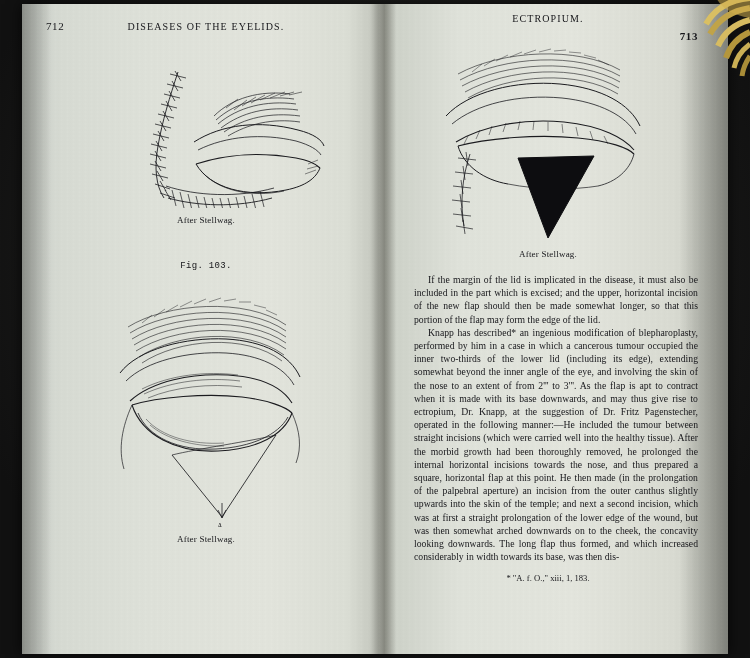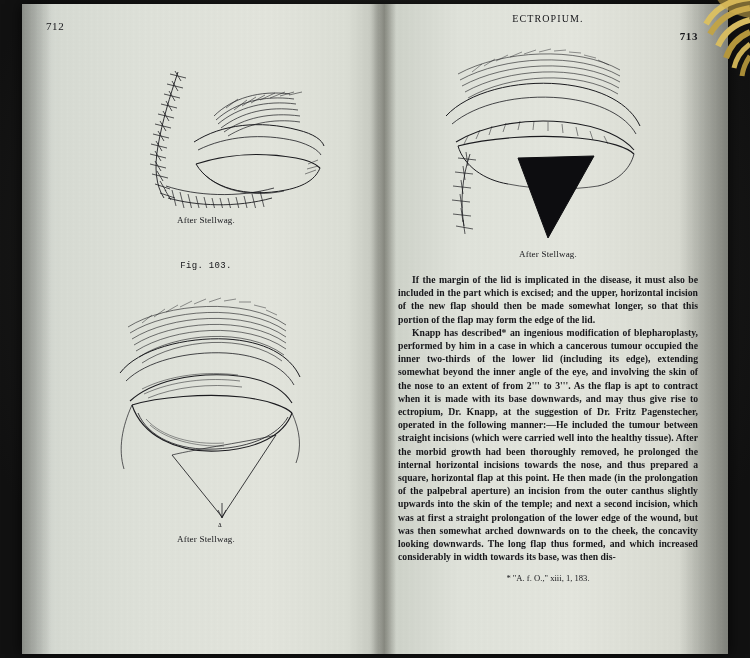--- a/index.html
+++ b/index.html
@@ -108,21 +108,21 @@
     margin-top: 7px;
   }
 
   .body-text {
     font-size: 9.7px;
     line-height: 13.2px;
     text-align: justify;
     letter-spacing: 0.02px;
     color: #17171b;
   }
-  .body-text p { margin: 0 0 0 0; text-indent: 14px; font-weight: bold; }
+  .body-text p { margin: 0 0 0 16px; text-indent: 14px; }
   .body-text p + p { margin-top: 0px; }
 
   .footnote {
     margin-top: 10px;
     font-size: 8.6px;
     text-align: center;
   }
 
   .figure-box { position: relative; }
   svg { display: block; }
@@ -151,20 +151,21 @@
         <path d="M92 62 C88 68 85 74 84 82" stroke="#a98d38" stroke-width="5"></path>
       </g>
       <path d="M92 0 L56 0 C62 12 70 20 92 24 Z" fill="#cfae4f" opacity=".55"></path>
     </svg>
   </div>
 
   <div class="page page-left">
 
     <div class="running-head">
       <span class="folio">712</span>
+      <span class="head-title">DISEASES OF THE EYELIDS.</span>
       <span class="folio" style="visibility:hidden">000</span>
     </div>
 
 
     <div class="figure-box" style="height:170px;margin-top:4px;">
       <svg width="320" height="170" viewBox="0 0 320 170">
 
         <g class="ink" stroke-width="0.7">
           <path d="M168 78 C186 60 214 52 244 56"></path>
           <path d="M170 82 C190 64 218 57 248 61"></path>

